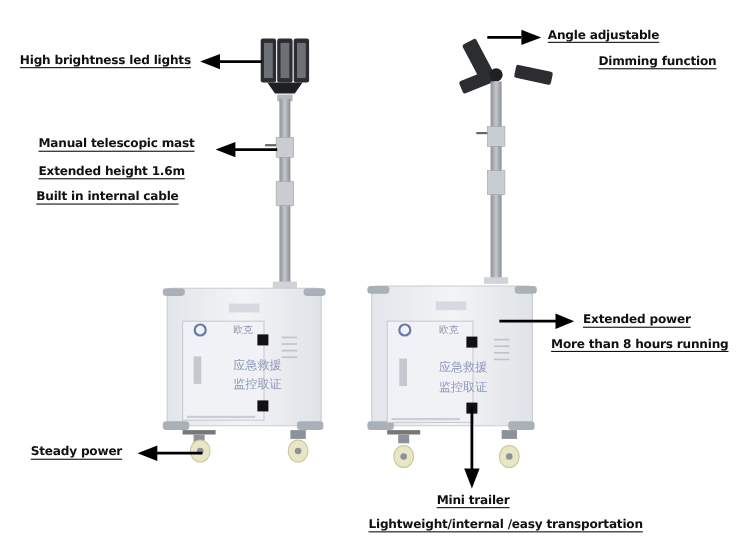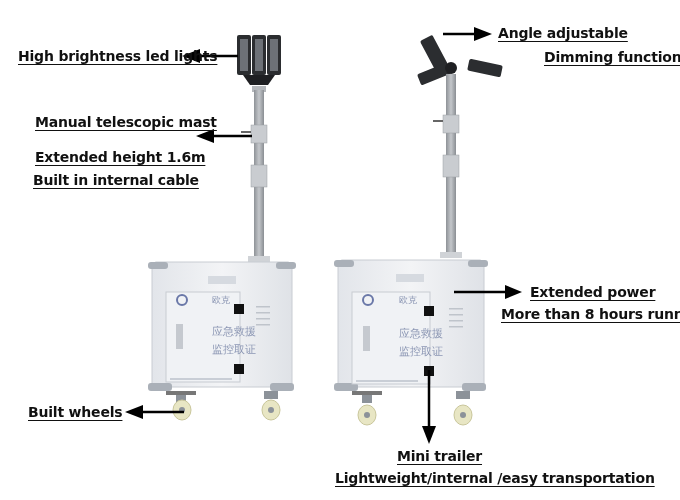--- a/index.html
+++ b/index.html
@@ -1,18 +1,18 @@
 <!DOCTYPE html>
 <html><head>
 <meta charset="utf-8">
 <style>
   html, body { margin:0; padding:0; }
   body { width:680px; height:500px; background:#ffffff; position:relative; overflow:hidden;
          font-family:"DejaVu Sans", "Liberation Sans", sans-serif; }
-  .label { position:absolute; font-weight:bold; font-size:14px; color:#111; white-space:nowrap;
+  .label { position:absolute; font-weight:bold; font-size:11px; color:#111; white-space:nowrap;
            text-decoration:underline; text-underline-offset:3px; text-decoration-thickness:1px; letter-spacing:-0.2px; }
   svg { position:absolute; left:0; top:0; }
   .cjk { position:absolute; color:#8c97b4; font-family:"DejaVu Sans", sans-serif;margin-left:24px; }
 </style>
 </head>
 <body>
 
 <svg width="680" height="500" viewBox="0 0 680 500">
   <defs>
     <linearGradient id="mastG" x1="0" x2="1">
@@ -150,22 +150,22 @@
 </svg>
 
 <div class="cjk" style="left:188px;top:294px;font-size:9px;">欧克</div>
 <div class="cjk" style="left:188px;top:324px;font-size:11px;">应急救援</div>
 <div class="cjk" style="left:188px;top:342px;font-size:11px;">监控取证</div>
 <div class="cjk" style="left:375px;top:294px;font-size:9px;">欧克</div>
 <div class="cjk" style="left:375px;top:326px;font-size:11px;">应急救援</div>
 <div class="cjk" style="left:375px;top:344px;font-size:11px;">监控取证</div>
 
 <div class="label" style="left:18px;top:48px;text-decoration:underline;">High brightness led lights</div>
-<div class="label" style="left:35px;top:114px;">Manual telescopic mast</div>
+<div class="label" style="left:35px;top:124px;">Manual telescopic mast</div>
 <div class="label" style="left:35px;top:149px;">Extended height 1.6m</div>
 <div class="label" style="left:33px;top:172px;">Built in internal cable</div>
 <div class="label" style="left:498px;top:25px;">Angle adjustable</div>
 <div class="label" style="left:500px;top:49px;margin-left:44px;">Dimming function</div>
 <div class="label" style="left:530px;top:284px;">Extended power</div>
 <div class="label" style="left:501px;top:306px;">More than 8 hours running</div>
-<div class="label" style="left:28px;top:404px;">Built wheels</div>
+<div class="label" style="left:28px;top:404px;">Steady power</div>
 <div class="label" style="left:397px;top:448px;text-align:right;">Mini trailer</div>
 <div class="label" style="left:335px;top:470px;">Lightweight/internal /easy transportation</div>
 
 </body></html>

